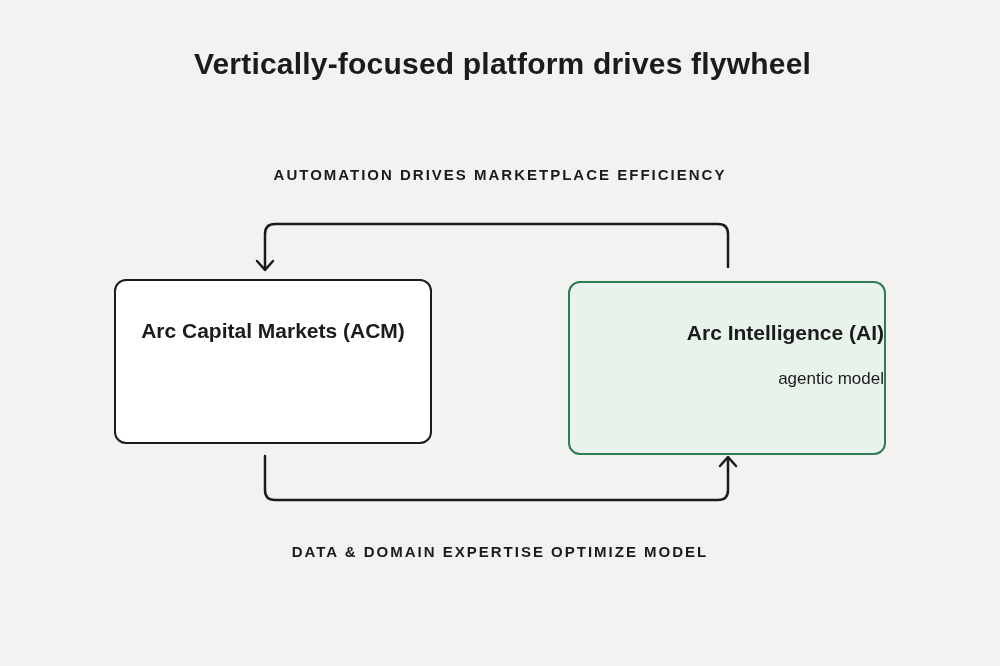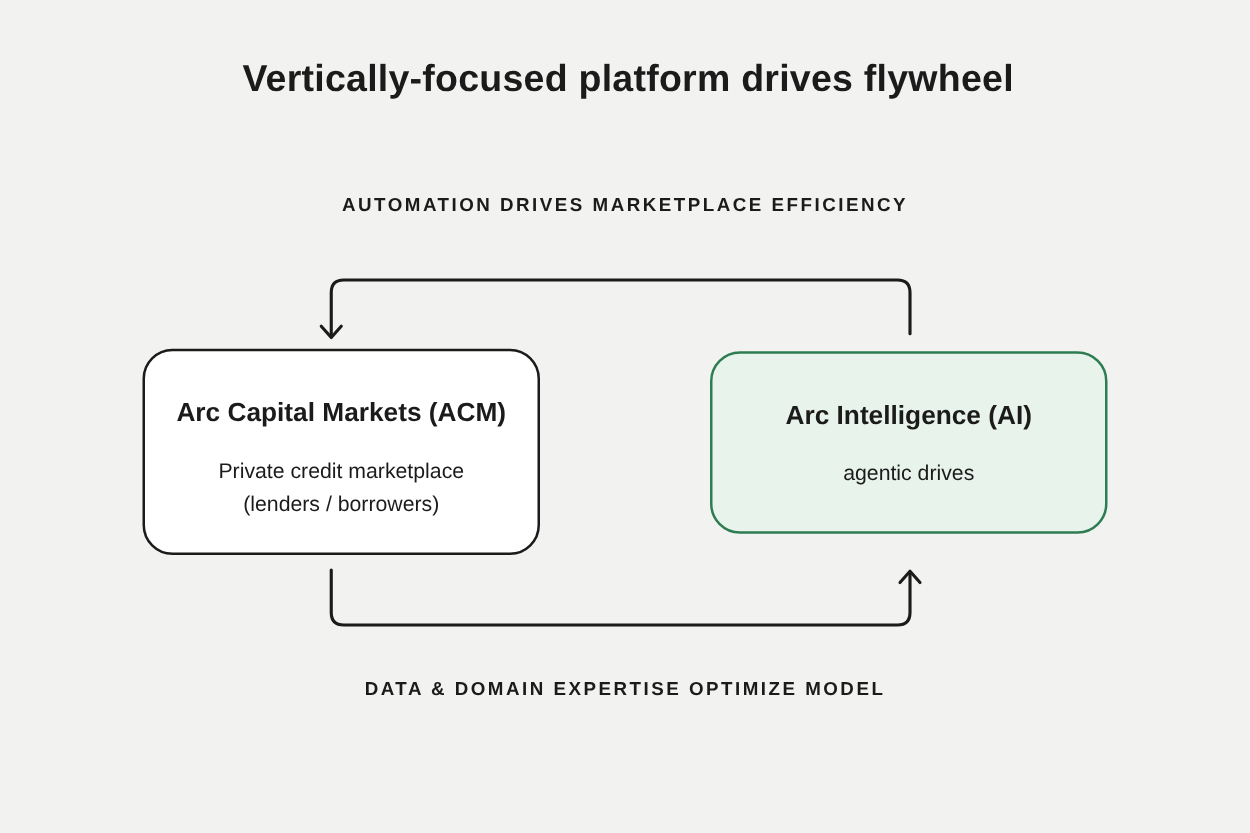--- a/index.html
+++ b/index.html
@@ -37,54 +37,55 @@
   .flow-label {
     position: absolute;
     left: 0; right: 0;
     text-align: center;
     font-size: 15px;
     font-weight: 700;
     letter-spacing: 2px;
     color: var(--text);
     white-space: nowrap;
   }
-  .flow-label.top { top: 156px; }
+  .flow-label.top { top: 166px; }
   .flow-label.bottom { top: 543px; text-align: center; }
   .connector-layer {
     position: absolute;
     top: 0; left: 0;
     width: 1000px; height: 666px;
     pointer-events: none;
   }
   .connector-layer path {
     fill: none;
     stroke: var(--arrow);
     stroke-width: 2.5px;
     stroke-linecap: round;
     stroke-linejoin: round;
   }
   .node {
     position: absolute;
     width: 318px;
-    border-radius: 24px;
+    border-radius: 12px;
     display: flex;
     flex-direction: column;
     align-items: center;
     text-align: center;
     padding-top: 36px;
   }
   .node.acm {
     left: 114px; top: 279px; height: 165px;
     background: var(--acm-box-bg);
     border: 2px solid var(--acm-box-border);
   }
   .node.ai {
-    left: 568px; top: 281px; height: 146px;
+    left: 568px; top: 281px; height: 174px;
     background: var(--ai-box-bg);
     border: 2px solid var(--ai-box-border);
+    align-items: flex-end;
   }
   .node-title {
     font-size: 21px;
     font-weight: 700;
     line-height: 28px;
     margin-bottom: 18px;
     color: var(--text);
   }
   .node-desc {
     font-size: 17px;
@@ -110,28 +111,24 @@
     </g>
 
     <g>
       <path d="M265 456 L265 490 Q265 500 275 500 L718 500 Q728 500 728 490 L728 458"></path>
       <path d="M720 466 L728 457 L736 466"></path>
     </g>
   </svg>
 
   <div class="node acm">
     <div class="node-title">Arc Capital Markets (ACM)</div>
-    <div class="node-desc">
-      <div>Private credit marketplace</div>
-      <div>(lenders / borrowers)</div>
-    </div>
   </div>
 
   <div class="node ai">
     <div class="node-title">Arc Intelligence (AI)</div>
     <div class="node-desc">
-      <div>agentic drives</div>
+      <div>agentic model</div>
     </div>
   </div>
 
   <div class="flow-label bottom">DATA &amp; DOMAIN EXPERTISE OPTIMIZE MODEL</div>
 
 </div>
 
 </body></html>

